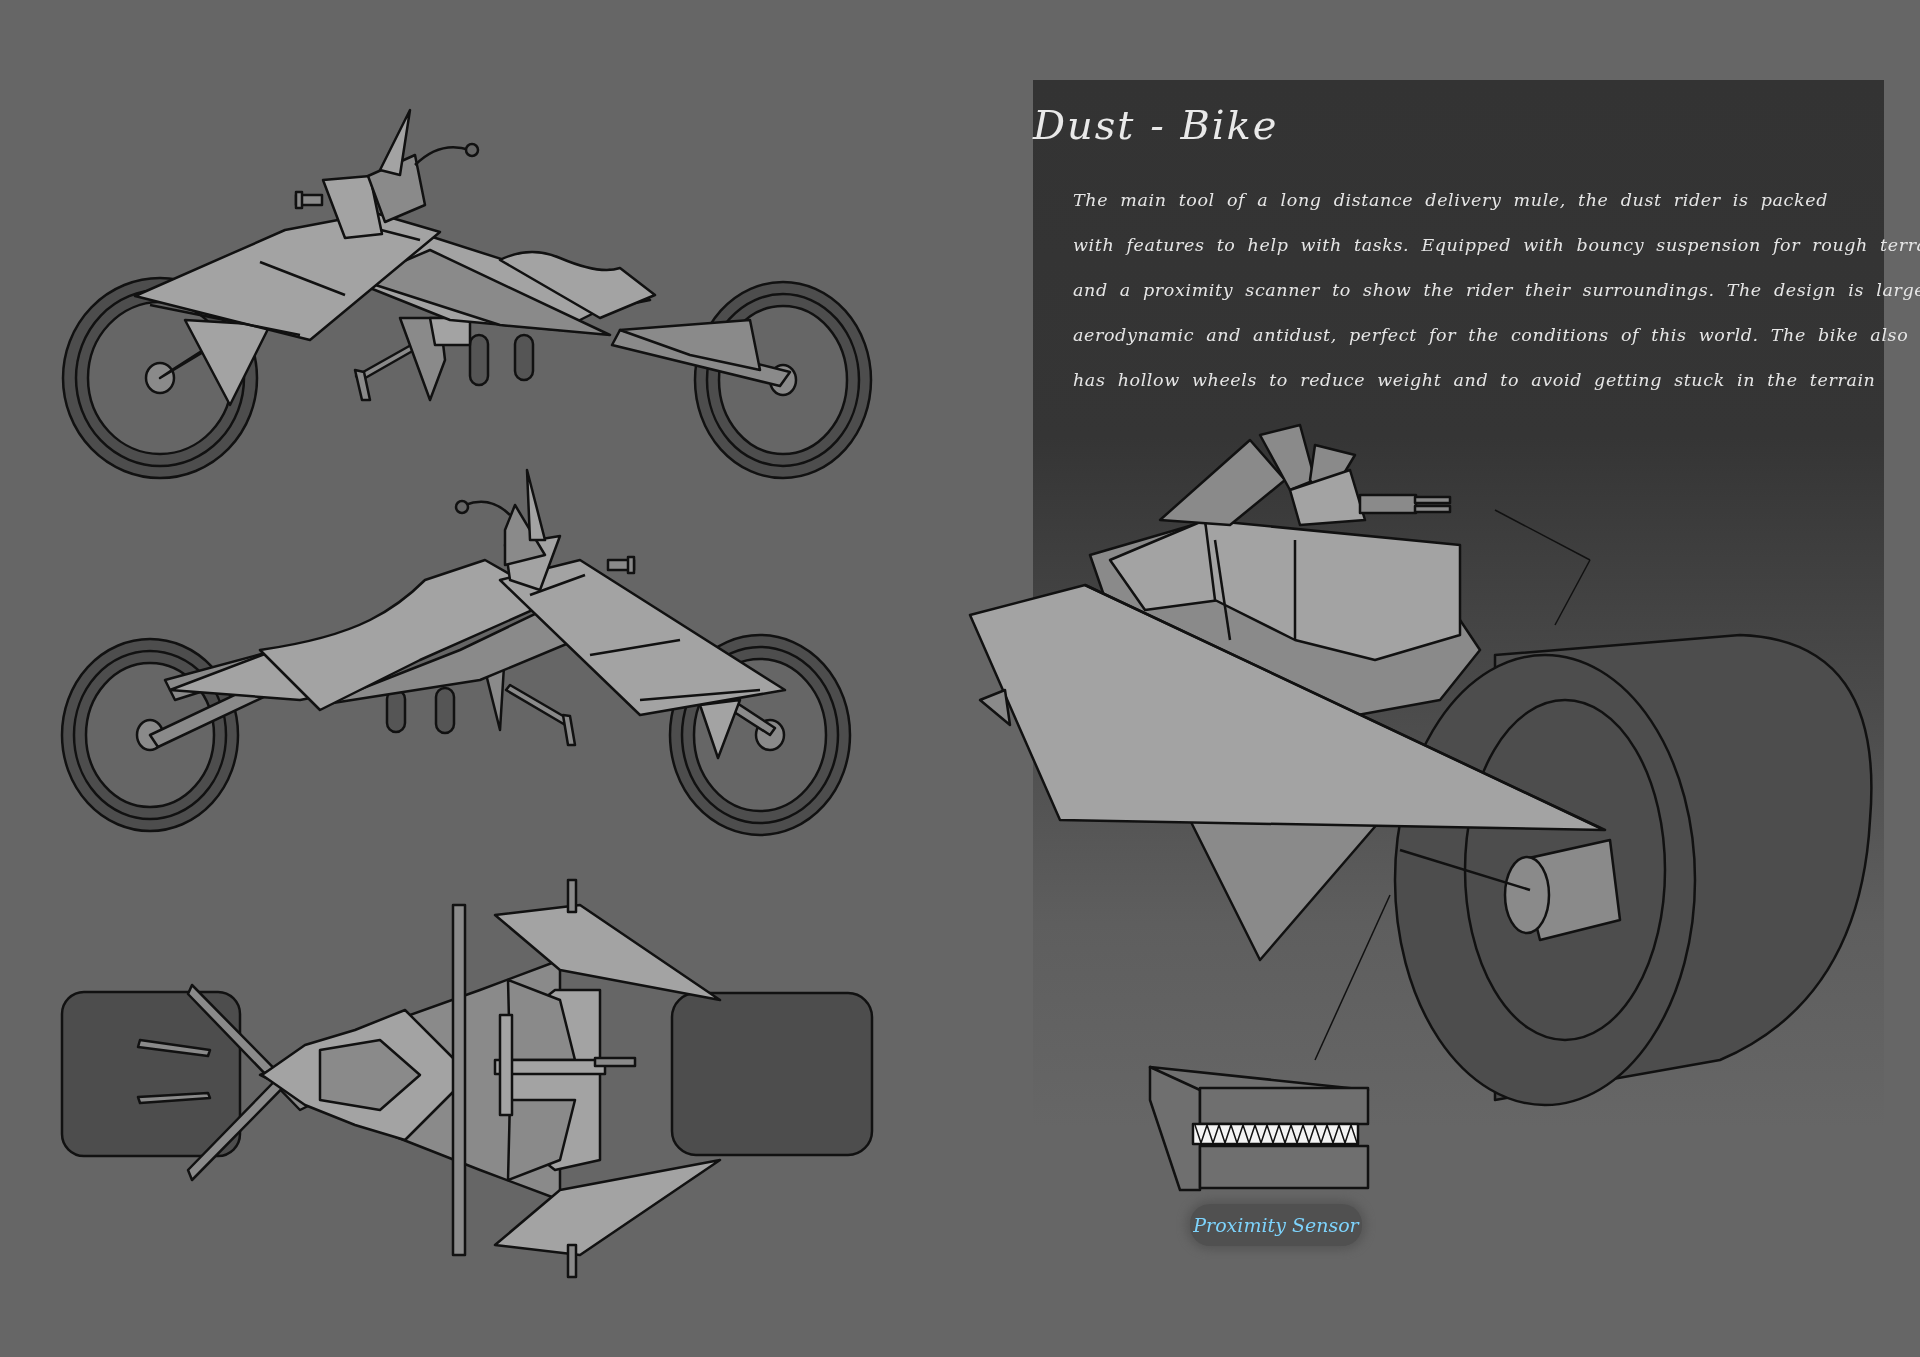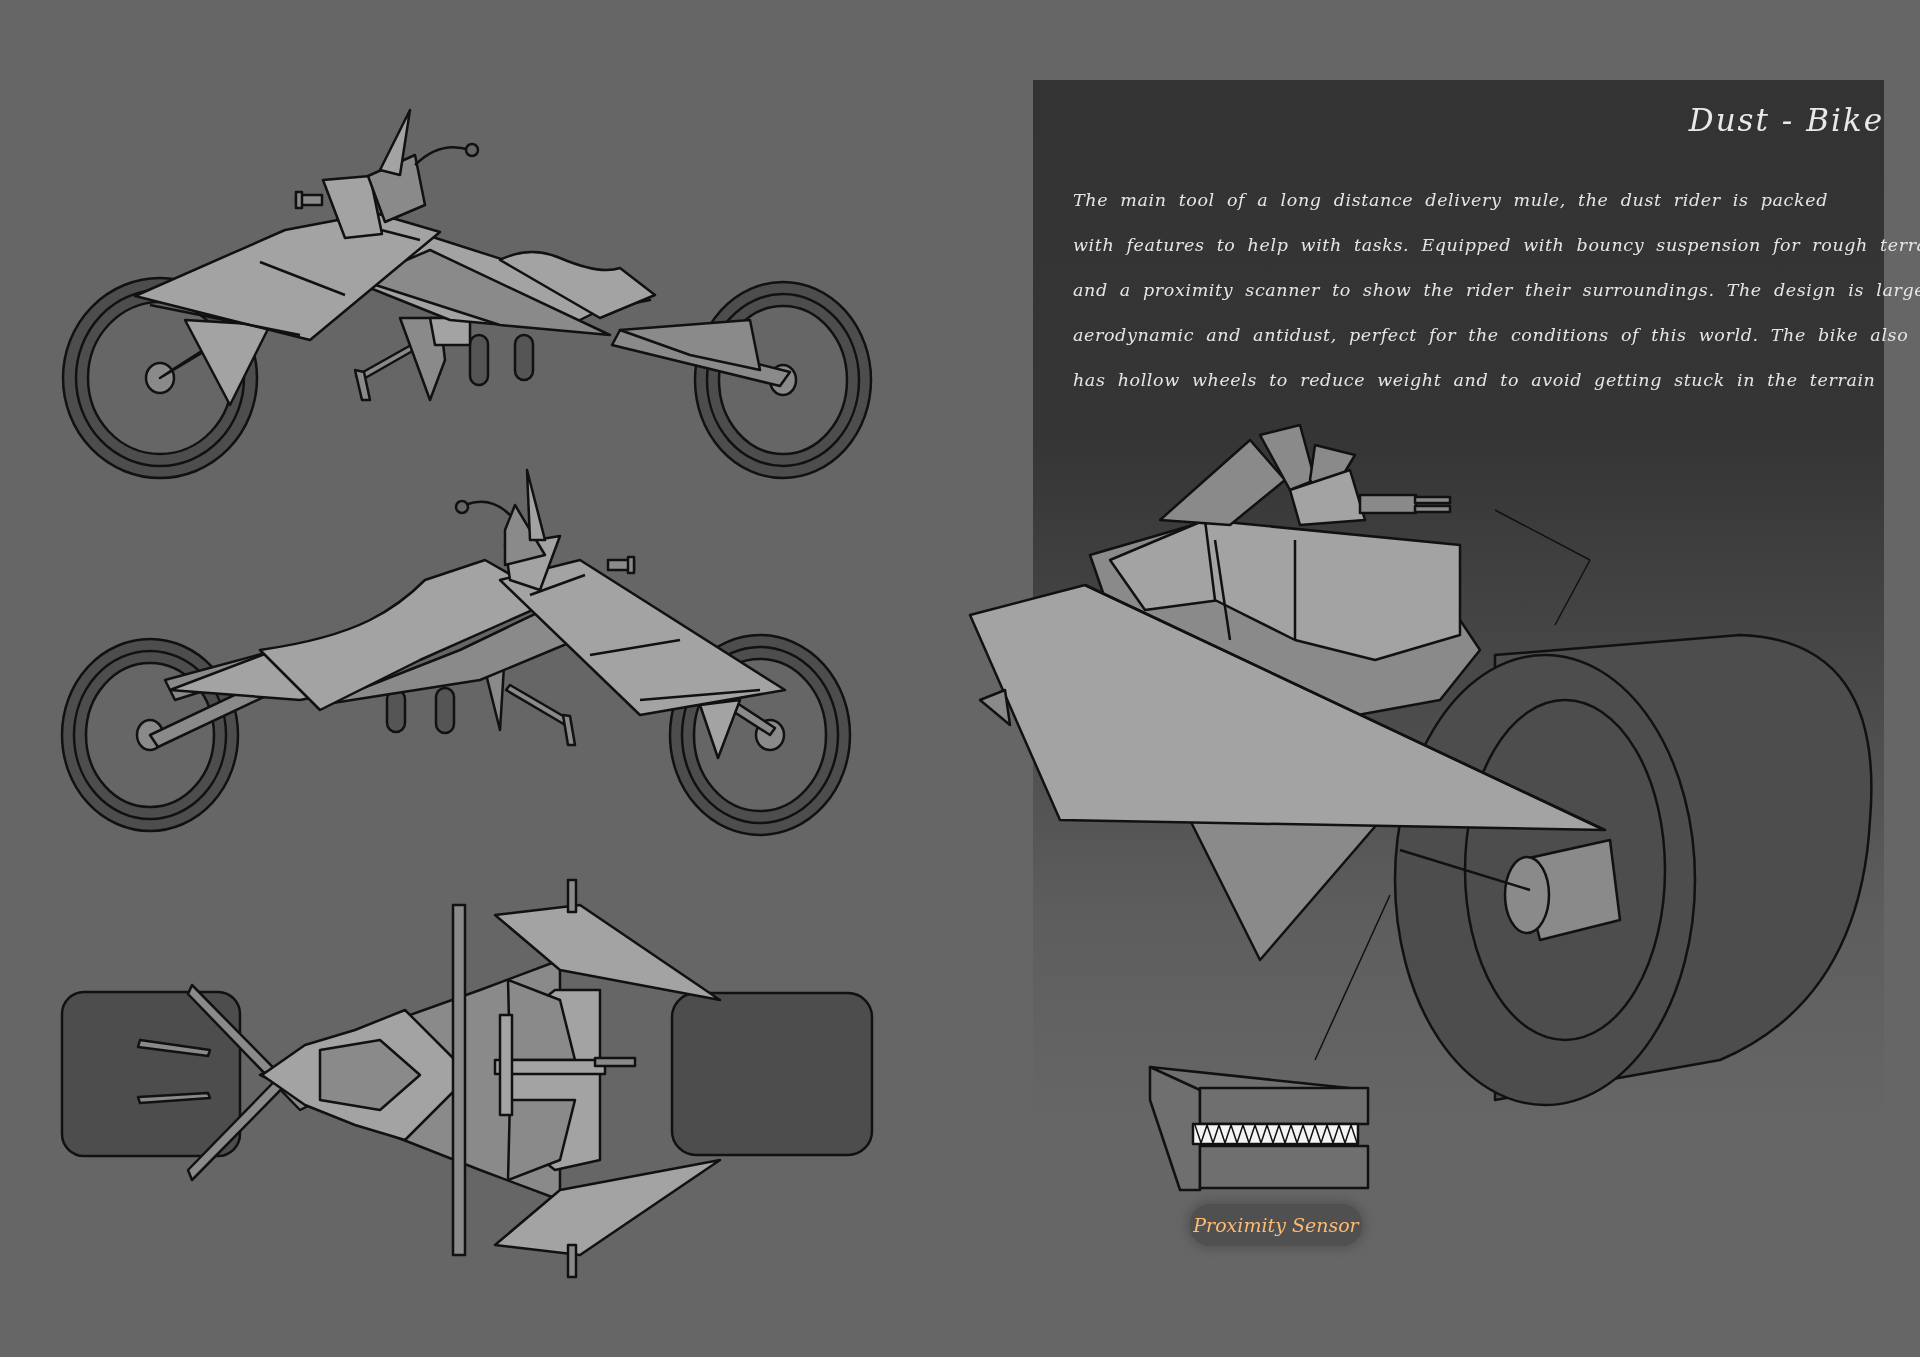--- a/index.html
+++ b/index.html
@@ -8,36 +8,36 @@
     background: #666666;
     position: relative;
     font-family: "DejaVu Sans", sans-serif;
   }
   .canvas { position: absolute; left: 0; top: 0; width: 1920px; height: 1357px; }
   .panel {
     position: absolute; left: 1033px; top: 80px; width: 851px; height: 1277px;
     background: linear-gradient(to bottom, #333333 0%, #353535 28%, #4a4a4a 48%, #5e5e5e 66%, #666666 82%, #666666 100%);
   }
   .title {
-    position: absolute; left: 0; right: 0; top: 22px; text-align: right;
-    color: #e9e9e9; font-family: "DejaVu Serif", serif; font-size: 31px;
+    position: absolute; left: 0; right: 0; top: 22px; text-align: left;
+    color: #e9e9e9; font-family: "DejaVu Serif", serif; font-size: 40px;
     letter-spacing: 2px; font-style: italic; font-weight: 300;
   }
   .desc {
     position: absolute; left: 40px; top: 98px; width: 790px;
     color: #e6e6e6; font-family: "DejaVu Serif", serif; font-style: italic;
     font-size: 17.5px; line-height: 45px; letter-spacing: 0.6px;
     word-spacing: 6px; text-align: justify;
   }
   .desc .line { display: block; white-space: nowrap; }
   .sensor-label {
     position: absolute; left: 1190px; top: 1204px; width: 172px; height: 42px;
     background: #505050; border-radius: 20px;
     box-shadow: 0 0 8px 4px #575757;
-    color: #fdba74; font-family: "DejaVu Serif", serif; font-style: italic;
+    color: #7dd3fc; font-family: "DejaVu Serif", serif; font-style: italic;
     font-size: 19px; line-height: 42px; text-align: center;
   }
   svg { position: absolute; left: 0; top: 0; overflow: visible; }
   .stroke { stroke: #111; stroke-width: 2.5; stroke-linejoin: round; }
 </style>
 </head>
 <body>
 
 <div class="canvas">
 

